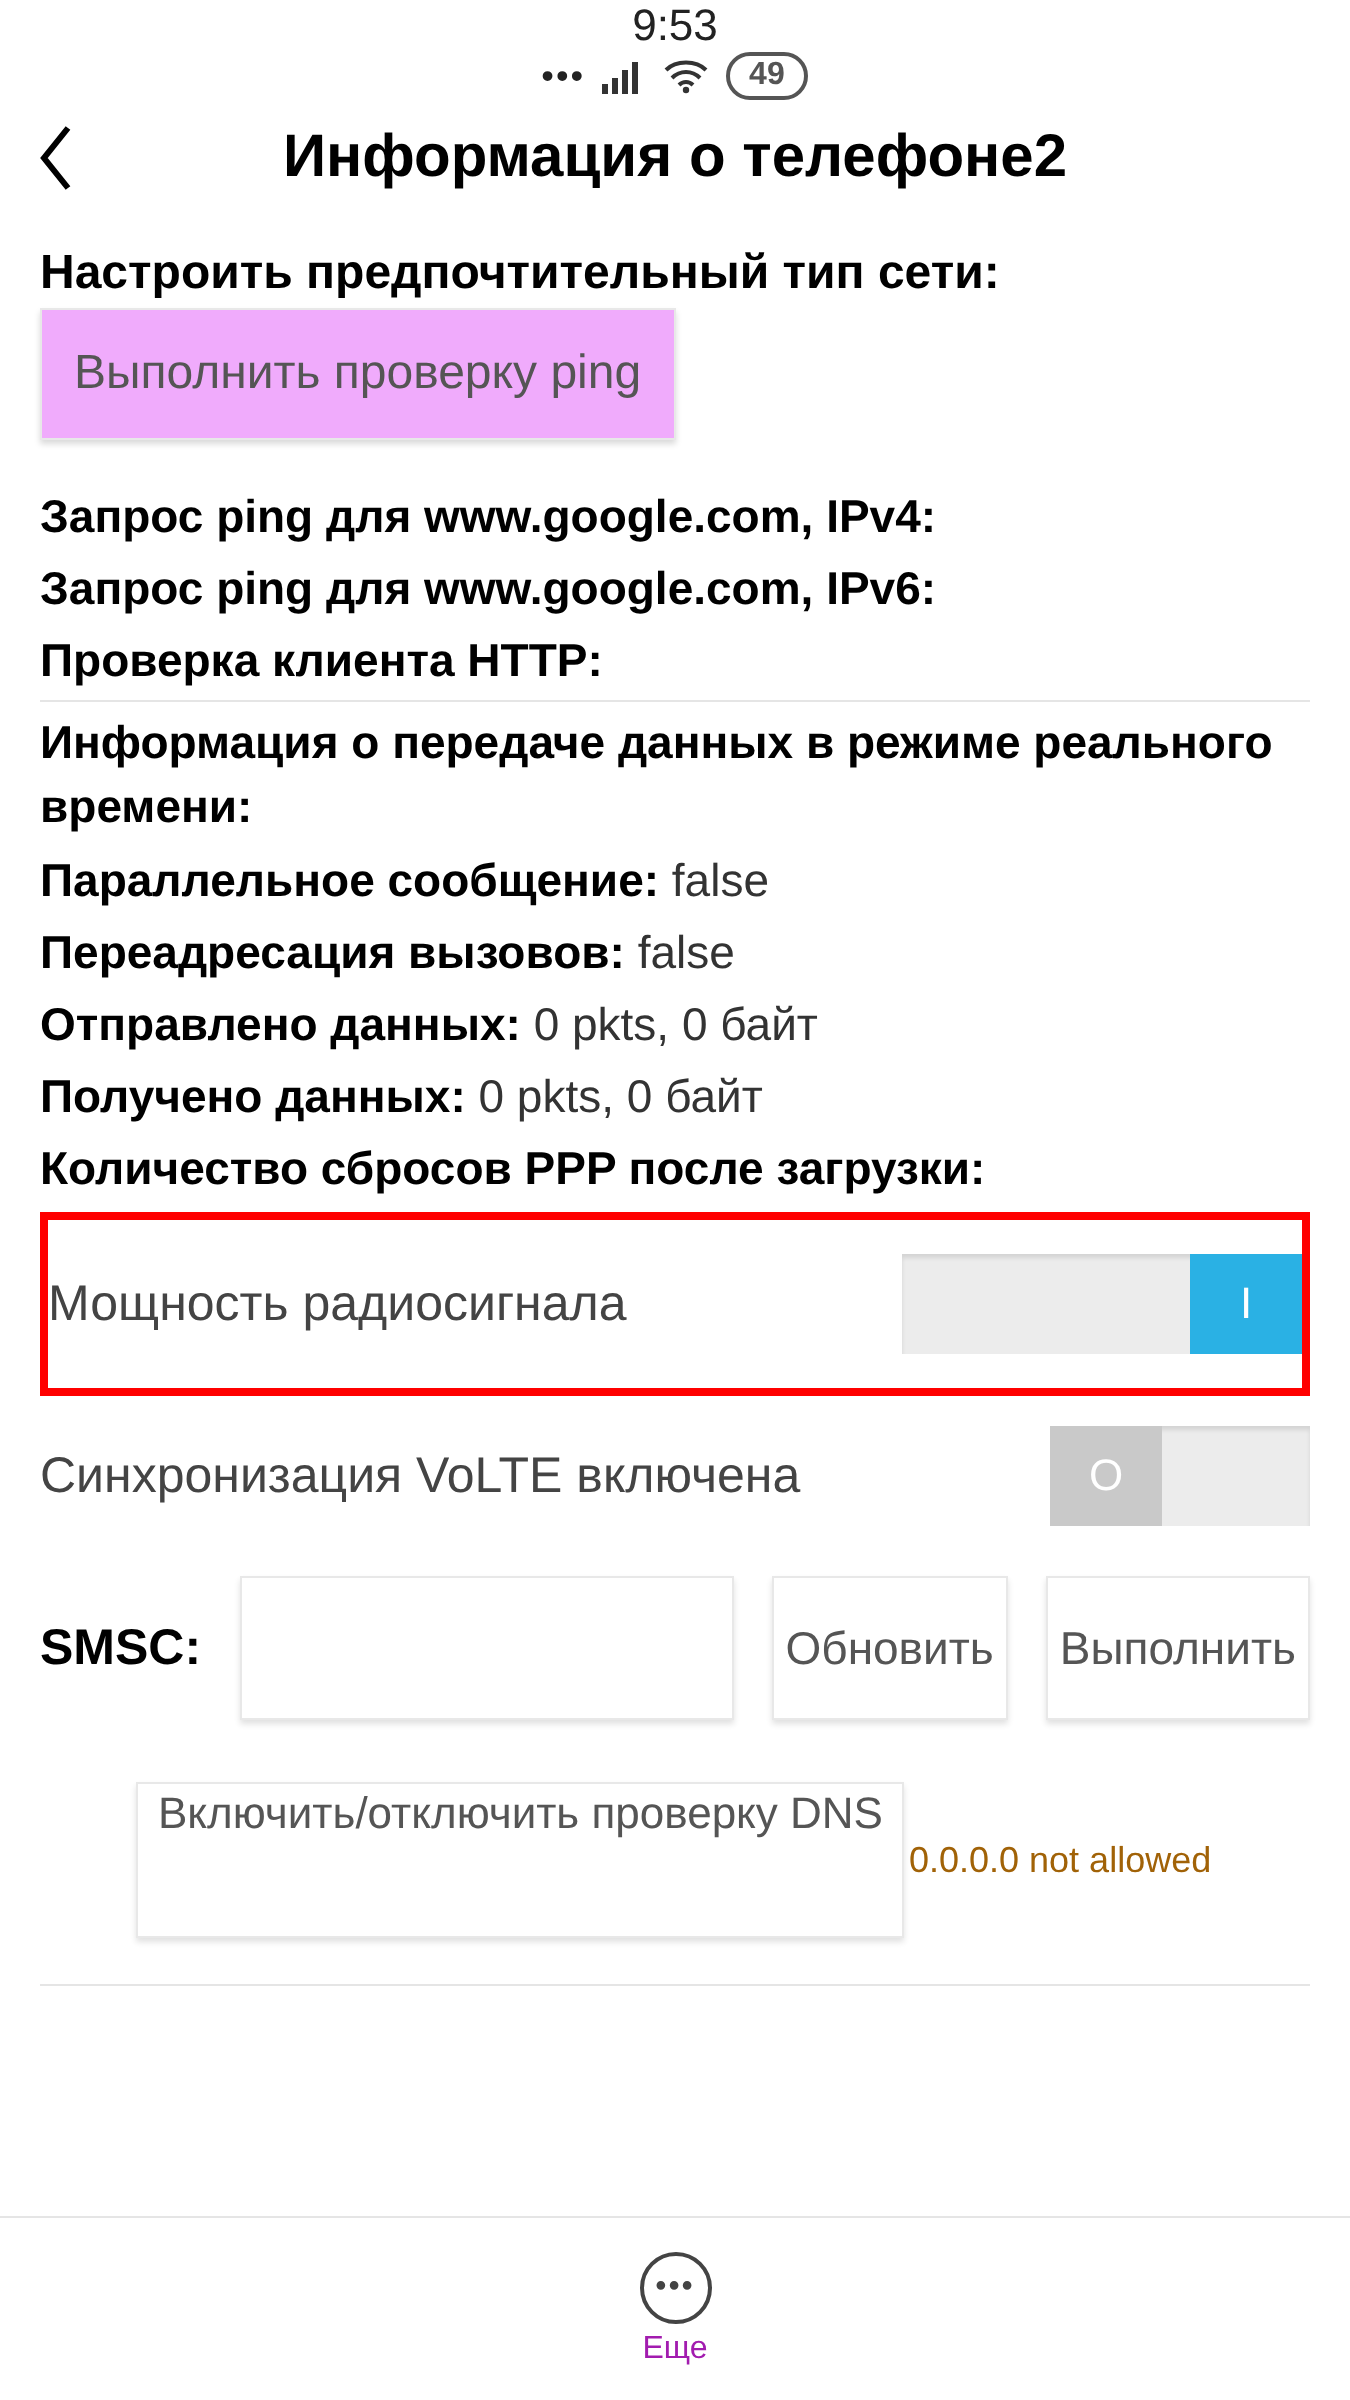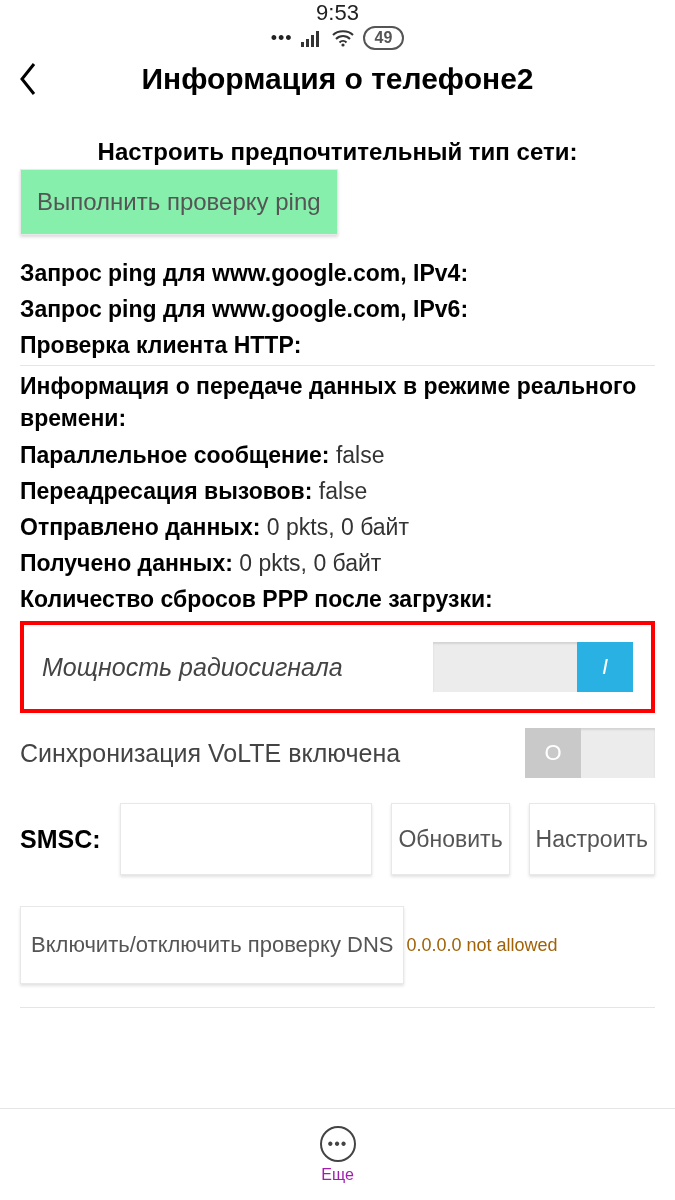--- a/index.html
+++ b/index.html
@@ -62,22 +62,21 @@
 
   
   .content {
     padding: 0 20px;
     font-size: 24px;
     line-height: 1.4;
   }
   .section-label {
     font-weight: bold;
     font-size: 24px;
-    margin-top: 21px;
-    text-align: center;
+    margin-top: 6px;
   }
 
   
   .pref-row {
     display: flex;
     align-items: center;
     justify-content: space-between;
     height: 68px;
     border-bottom: 2px solid #ddd;
     margin-bottom: 20px;
@@ -87,21 +86,21 @@
     color: #555;
   }
   .chevron {
     color: #bbb;
   }
 
   
   .mat-btn {
     display: inline-flex;
     align-items: center;
-    background: #86efac;
+    background: #f0abfc;
     border: 1px solid #e8e8e8;
     box-shadow: 0 2px 3px rgba(0,0,0,0.15);
     color: #555;
     font-size: 24px;
     padding: 0 16px;
   }
   .ping-btn {
     height: 66px;
     margin-bottom: 18px;
   }
@@ -202,27 +201,27 @@
   .dns-row {
     display: flex;
     align-items: center;
     height: 80px;
     margin-top: 24px;
     gap: 2px;
   }
   .dns-btn {
     height: 78px;
     display: flex;
-    align-items: center;
     padding: 0 10px;
     font-size: 22px;
     color: #555;
     background: #fff;
     border: 1px solid #e8e8e8;
     box-shadow: 0 2px 3px rgba(0,0,0,0.12);
+    margin-left: 48px;
   }
   .dns-value {
     font-size: 18px;
     color: #a16207;
     line-height: 1.25;
   }
 
   
   .bottom-bar {
     position: absolute;
@@ -326,21 +325,21 @@
   </div>
   <div class="info-line">
     <b>Получено данных:</b>
     <span class="val">0 pkts, 0 байт</span>
   </div>
   <div class="info-line">
     <b>Количество сбросов PPP после загрузки:</b>
   </div>
 
   <div class="highlight-box">
-    <div class="toggle-row" style="padding:0 18px;font-style:italic;">
+    <div class="toggle-row" style="padding:0 0;">
       <div class="label">Мощность радиосигнала</div>
       <div class="toggle on">
         <div class="knob">I</div>
       </div>
     </div>
   </div>
 
   <div class="toggle-row">
     <div class="label">Синхронизация VoLTE включена</div>
     <div class="toggle off">
@@ -348,21 +347,21 @@
     </div>
   </div>
 
   <div class="smsc-row">
     <div class="smsc-label">SMSC:</div>
     <div class="smsc-input"></div>
     <div class="smsc-btn">
       <span>Обновить</span>
     </div>
     <div class="smsc-btn">
-      <span>Настроить</span>
+      <span>Выполнить</span>
     </div>
   </div>
 
   <div class="dns-row">
     <div class="dns-btn">
       <span>Включить/отключить проверку DNS</span>
     </div>
     <div class="dns-value">0.0.0.0 not allowed</div>
   </div>
 

